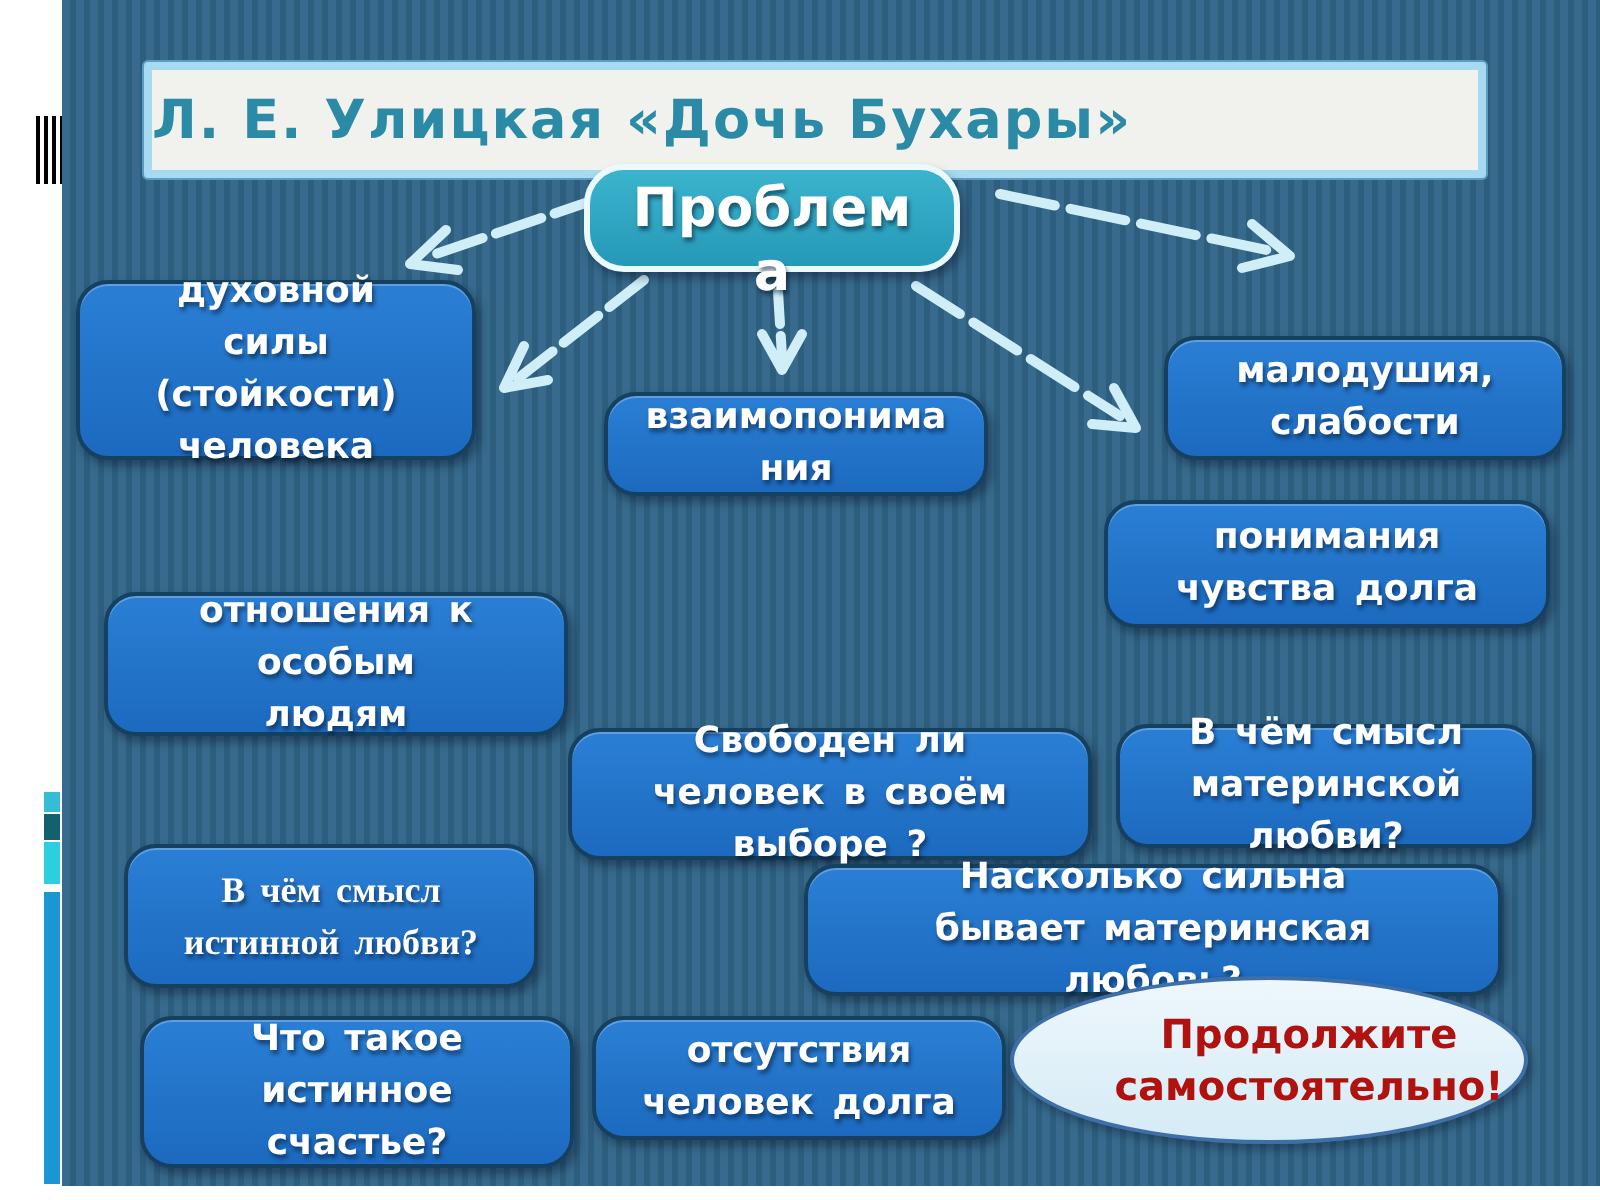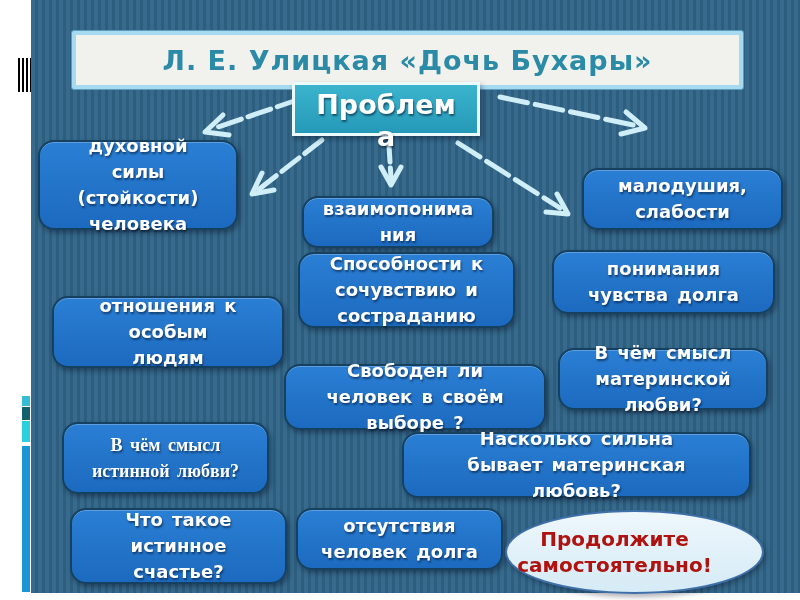--- a/index.html
+++ b/index.html
@@ -16,26 +16,26 @@
     background:repeating-linear-gradient(90deg,#000 0 2px,#fff 2px 4px);}
   .mmark{position:absolute;left:22px;width:8px;}
   #mm1{top:396px;height:10px;background:#35bdd3;}
   #mm2{top:407px;height:13px;background:#14616e;}
   #mm3{top:421px;height:21px;background:#2bcfdf;}
   #mm4{top:446px;height:146px;background:#1a96d4;}
 
   
   #title-banner{position:absolute;left:72px;top:31px;width:663px;height:50px;
     background:#f1f2ee;border:4px solid #a6daf0;border-radius:2px;
-    box-shadow:0 0 0 1px #5c9cbf;display:flex;align-items:center;justify-content:center;}
+    box-shadow:0 0 0 1px #5c9cbf;display:flex;align-items:center;}
   #title-banner .t{color:#2b8ba6;font-size:27px;font-weight:bold;letter-spacing:1px;white-space:nowrap;}
 
   
   #hub{position:absolute;left:292px;top:82px;width:182px;height:48px;
-    background:linear-gradient(#3cb4cd,#2599b8);border:3px solid #eafafd;border-radius:0;
+    background:linear-gradient(#3cb4cd,#2599b8);border:3px solid #eafafd;border-radius:20px;
     box-shadow:2px 3px 5px rgba(0,0,20,.35);}
   #hub .hub-text{position:absolute;left:50%;top:4px;transform:translateX(-50%);
     text-align:center;color:#fff;font-weight:bold;font-size:27px;line-height:32px;
     text-shadow:1px 2px 2px rgba(0,20,40,.55);white-space:nowrap;}
 
   
   .node{position:absolute;background:linear-gradient(#2a7fd4,#1c6abf);
     border:2px solid #16405f;border-radius:16px;
     box-shadow:2px 3px 5px rgba(0,0,20,.35), inset 0 1px 0 rgba(255,255,255,.25);}
   .node-text{position:absolute;left:50%;top:50%;transform:translate(-50%,-50%);
@@ -46,27 +46,27 @@
   #n2{left:62px;top:218px;width:208px;height:62px;}   #n2 .node-text{width:175px;}
   #n3{left:52px;top:296px;width:228px;height:68px;}   #n3 .node-text{width:150px;}
   #n4{left:62px;top:422px;width:203px;height:68px;font-family:Liberation Serif, serif;}   #n4 .node-text{width:160px;}
   #n5{left:70px;top:508px;width:213px;height:72px;}   #n5 .node-text{width:175px;}
   #n6{left:302px;top:196px;width:188px;height:48px;}  #n6 .node-text{width:158px;}
   #n7{left:298px;top:252px;width:213px;height:72px;}  #n7 .node-text{width:195px;}
   #n8{left:284px;top:364px;width:258px;height:62px;}  #n8 .node-text{width:215px;}
   #n9{left:296px;top:508px;width:203px;height:58px;}  #n9 .node-text{width:185px;}
   #n10{left:582px;top:168px;width:197px;height:58px;} #n10 .node-text{width:180px;}
   #n11{left:552px;top:250px;width:219px;height:60px;} #n11 .node-text{width:200px;}
-  #n12{left:558px;top:348px;width:206px;height:58px;} #n12 .node-text{width:165px;}
+  #n12{left:558px;top:362px;width:206px;height:58px;} #n12 .node-text{width:165px;}
   #n13{left:402px;top:432px;width:301px;height:62px;padding-left:44px;} #n13 .node-text{width:265px;}
 
   
-  #cta{position:absolute;left:505px;top:510px;width:255px;height:80px;
+  #cta{position:absolute;left:505px;top:488px;width:255px;height:80px;
     background:linear-gradient(#eef7fc,#d5ebf6);border:2px solid #3f6fa8;border-radius:50%;
-    display:flex;align-items:center;justify-content:flex-start;box-shadow:2px 3px 5px rgba(0,0,20,.3);}
+    display:flex;align-items:center;justify-content:flex-end;box-shadow:2px 3px 5px rgba(0,0,20,.3);}
   #cta .cta-text{width:215px;text-align:center;color:#b0130f;font-weight:bold;
     font-size:20px;line-height:26px;}
 
   #arrows{position:absolute;left:0;top:0;pointer-events:none;}
 </style>
 </head>
 <body>
 
 <div id="page">
 
@@ -112,23 +112,20 @@
   </div>
   <div id="n4" class="node">
     <span class="node-text">В чём смысл истинной любви?</span>
   </div>
   <div id="n6" class="node">
     <span class="node-text">взаимопонимания</span>
   </div>
   <div id="n5" class="node">
     <span class="node-text">Что такое истинное счастье?</span>
   </div>
-  <div id="n7" class="node">
-    <span class="node-text">Способности к сочувствию и состраданию</span>
-  </div>
   <div id="n8" class="node">
     <span class="node-text">Свободен ли человек в своём выборе ?</span>
   </div>
   <div id="n9" class="node">
     <span class="node-text">отсутствия человек долга</span>
   </div>
   <div id="n10" class="node">
     <span class="node-text">малодушия, слабости</span>
   </div>
   <div id="n11" class="node">

